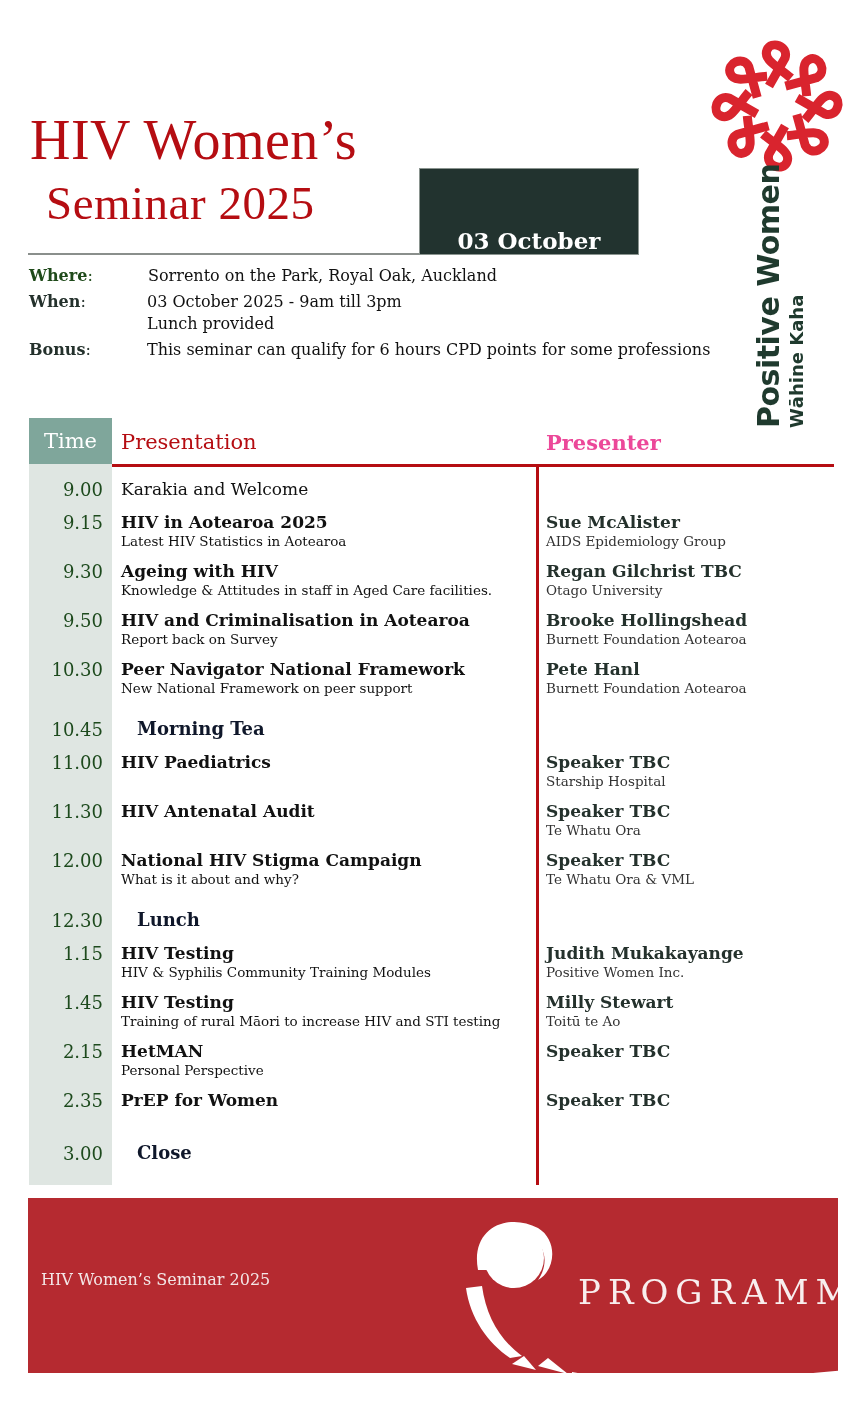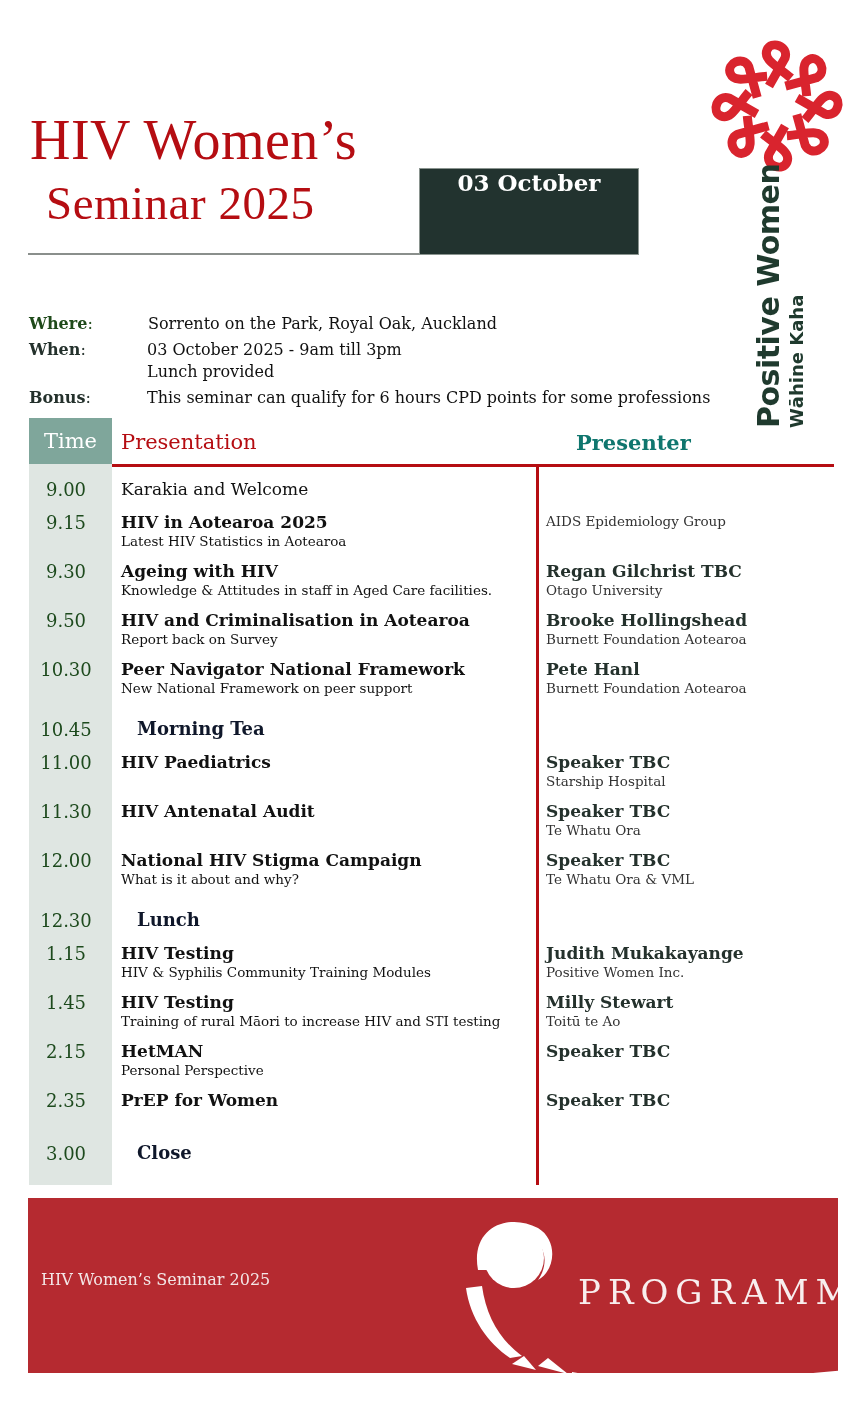--- a/index.html
+++ b/index.html
@@ -3,45 +3,45 @@
 <meta charset="utf-8">
 <style>
   * { margin: 0; padding: 0; box-sizing: border-box; }
   html, body { width: 868px; height: 1401px; background: #ffffff; overflow: hidden; }
   body { position: relative; font-family: "DejaVu Serif", "Liberation Serif", serif; color: #111; }
 
   .title-1 { position: absolute; left: 30px; top: 112px; font-family: "Liberation Serif", serif; font-size: 56px; color: #b50d12; line-height: 1; letter-spacing: 0.5px; white-space: nowrap; }
   .title-2 { position: absolute; left: 30px; top: 180px; font-family: "Liberation Serif", serif; font-size: 47px; color: #b50d12; line-height: 1; letter-spacing: 0.5px; white-space: nowrap; margin-left: 16px; }
   .title-rule { position: absolute; left: 28px; top: 253px; width: 392px; height: 2px; background: #8a8f8c; }
 
-  .date-box { position: absolute; left: 419px; top: 168px; width: 220px; height: 87px; background: #22332f; border: 1px solid #8a948f; display: flex; align-items: flex-start; justify-content: center; }
+  .date-box { position: absolute; left: 419px; top: 168px; width: 220px; height: 87px; background: #22332f; border: 1px solid #8a948f; display: flex; align-items: flex-end; justify-content: center; }
   .date-box span { color: #ffffff; font-weight: bold; font-size: 23px; font-family: "DejaVu Serif", serif; }
 
   .logo { position: absolute; left: 706px; top: 40px; width: 142px; height: 132px; }
   .logo-text { position: absolute; left: 752px; top: 428px; transform-origin: 0 0; transform: rotate(-90deg); white-space: nowrap; font-family: "DejaVu Sans", sans-serif; color: #1f3a2e; }
   .logo-text .big { display: block; font-size: 30px; font-weight: bold; line-height: 34px; letter-spacing: -0.5px; }
   .logo-text .small { display: block; font-size: 18px; font-weight: bold; line-height: 22px; }
 
-  .info { position: absolute; left: 29px; top: 265px; font-size: 16px; line-height: 22px; margin-top: 48px; }
+  .info { position: absolute; left: 29px; top: 265px; font-size: 16px; line-height: 22px; }
   .info-row { display: flex; margin-bottom: 4px; }
   .info-label { width: 118px; color: #24312c; font-weight: bold; font-size: 16px; }
   .info-label .colon { font-weight: normal; }
   .info-label.where { color: #1f4a1a; }
   .info-value { color: #111; font-size: 16px; }
   .info-value.where-v { padding-left: 1px; }
 
   .time-col { position: absolute; left: 29px; top: 418px; width: 83px; height: 767px; background: #dfe6e2; }
   .time-head { position: absolute; left: 29px; top: 418px; width: 83px; height: 46px; background: #7fa69b; display: flex; align-items: center; justify-content: center; color: #ffffff; font-size: 21px; font-family: "DejaVu Serif", serif; }
   .head-pres { position: absolute; left: 121px; top: 430px; font-size: 21px; color: #b50d12; }
-  .head-presenter { position: absolute; left: 576px; top: 430px; font-size: 21px; color: #0f766e; font-weight: bold; }
+  .head-presenter { position: absolute; left: 546px; top: 430px; font-size: 21px; color: #ec4899; font-weight: bold; }
   .head-rule { position: absolute; left: 112px; top: 464px; width: 722px; height: 3px; background: #b50d12; }
   .v-rule { position: absolute; left: 536px; top: 464px; width: 3px; height: 721px; background: #b50d12; }
 
   .row { position: absolute; left: 0; width: 868px; }
-  .row .t { position: absolute; left: 29px; width: 74px; text-align: center; font-size: 18px; color: #1d4a1d; line-height: 22px; }
+  .row .t { position: absolute; left: 29px; width: 74px; text-align: right; font-size: 18px; color: #1d4a1d; line-height: 22px; }
   .row .p { position: absolute; left: 121px; width: 410px; }
   .row .p .pt { font-size: 17px; font-weight: bold; color: #111; line-height: 20px; white-space: nowrap; }
   .row .p .pt.plain { font-weight: normal; }
   .row .p .pt.red { color: #0f172a; font-size: 18px; margin-left: 16px; }
   .row .p .ps { font-size: 13.5px; color: #111; line-height: 18px; white-space: nowrap; }
   .row .s { position: absolute; left: 546px; width: 300px; }
   .row .s .sn { font-size: 17px; font-weight: bold; color: #24312c; line-height: 20px; white-space: nowrap; }
   .row .s .so { font-size: 13.5px; color: #333; line-height: 18px; white-space: nowrap; }
 
   .footer { position: absolute; left: 28px; top: 1198px; width: 810px; height: 175px; background: #b52a30; overflow: hidden; }
@@ -110,20 +110,21 @@
     </div>
 </div>
 
 <div class="row" style="top:512px">
   <div class="t">9.15</div>
   <div class="p">
       <div class="pt">HIV in Aotearoa 2025</div>
       <div class="ps">Latest HIV Statistics in Aotearoa</div>
     </div>
   <div class="s">
+      <div class="sn">Sue McAlister</div>
       <div class="so">AIDS Epidemiology Group</div>
     </div>
 </div>
 
 <div class="row" style="top:561px">
   <div class="t">9.30</div>
   <div class="p">
       <div class="pt">Ageing with HIV</div>
       <div class="ps">Knowledge &amp; Attitudes in staff in Aged Care facilities.</div>
     </div>

